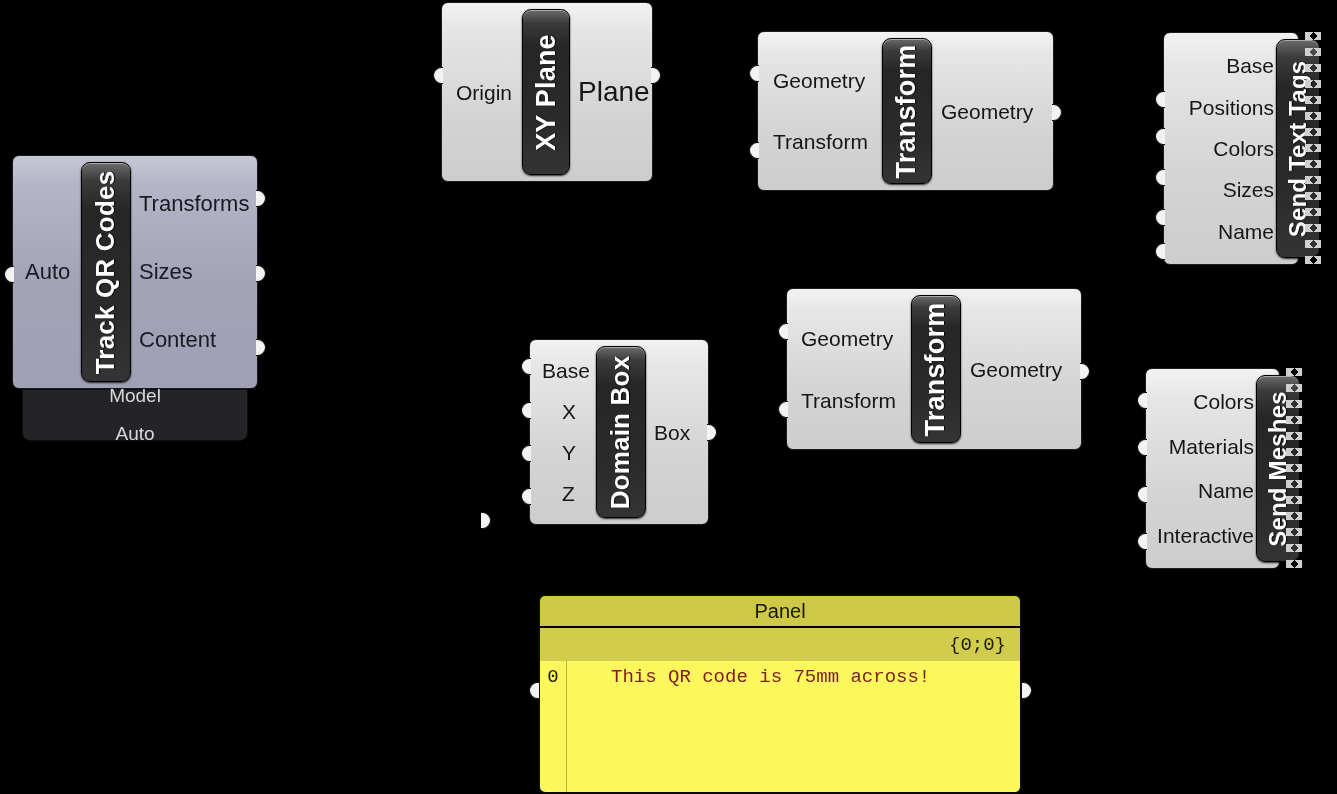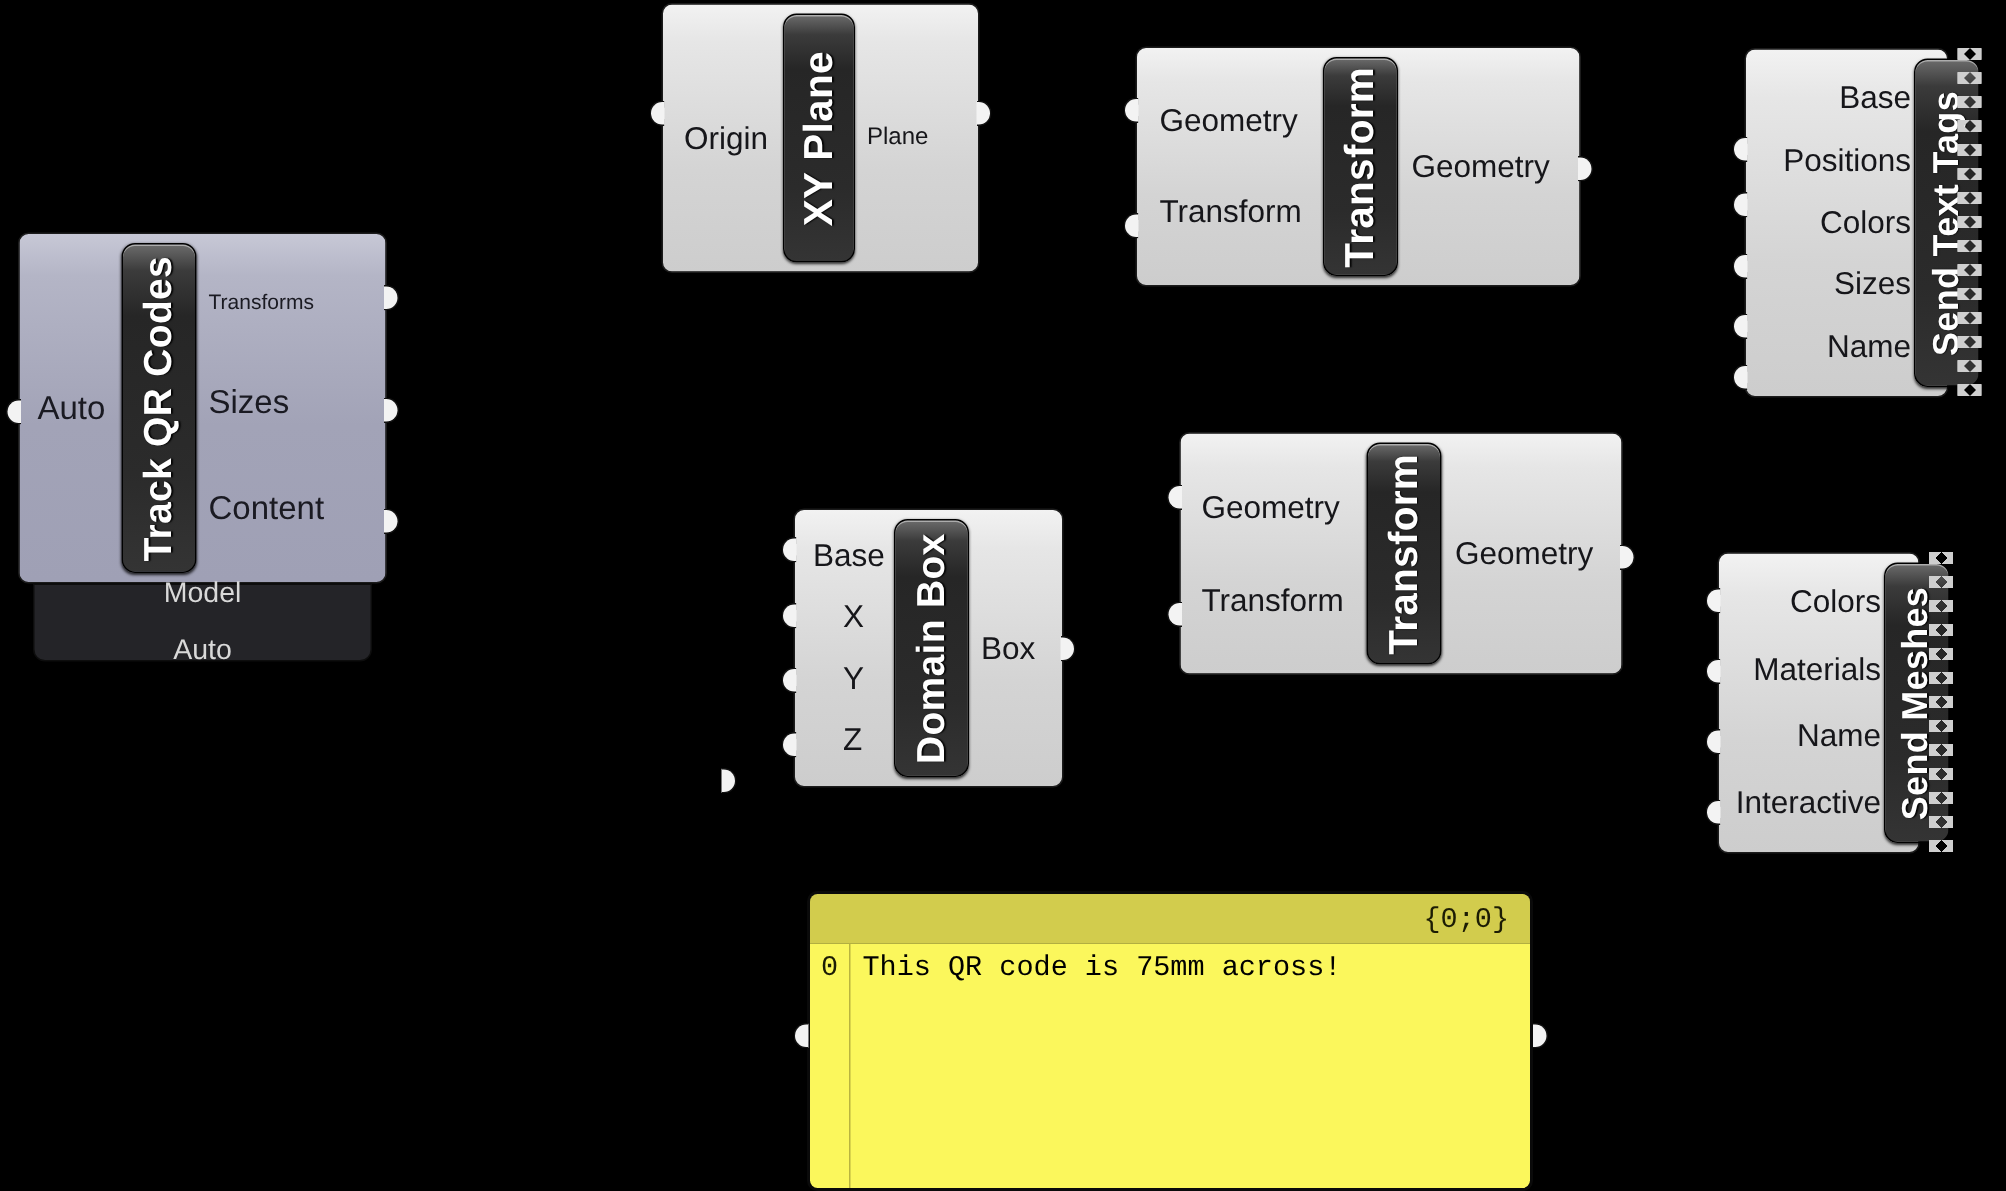--- a/index.html
+++ b/index.html
@@ -239,40 +239,41 @@
     color: #1c1c04;
     font-family: "Liberation Mono", monospace;
     font-size: 19px;
     padding-top: 5px;
     text-align: center;
     box-sizing: border-box;
   }
   .panel-text {
     flex: 1;
     padding: 5px 16px 0 8px;
-    color: #000000;
+    color: #7f1d1d;
     font-family: "Liberation Mono", monospace;
     font-size: 19px;
     white-space: pre;
+    margin-left: 36px;
   }
 </style>
 </head>
 <body>
 
 <div id="canvas">
 
   <div class="node" style="left:441px; top:2px; width:212px; height:180px;">
     <div class="params in" style="left:14px; width:80px;">
       <div class="param" style="font-size:21px;">Origin</div>
     </div>
     <div class="capsule" style="left:80px; width:46px;">
       <div class="capsule-label" style="font-size:27px;">XY Plane</div>
     </div>
     <div class="params out" style="left:136px; width:80px;">
-      <div class="param" style="font-size:16px;">Plane</div>
+      <div class="param" style="font-size:28px;">Plane</div>
     </div>
     <div class="port left" style="top:64px;"></div>
     <div class="port right" style="top:64px;"></div>
   </div>
 
   <div class="node" style="left:757px; top:31px; width:297px; height:160px;">
     <div class="params in" style="left:15px; width:130px; padding:18px 0;">
       <div class="param" style="font-size:21px;">Geometry</div>
       <div class="param" style="font-size:21px;">Transform</div>
     </div>
@@ -307,21 +308,21 @@
   <div class="zigzag" style="left:1305px; top:32px; height:233px; width:16px;"></div>
 
   <div class="node tinted" style="left:12px; top:155px; width:246px; height:234px;">
     <div class="params in" style="left:12px; width:70px;">
       <div class="param" style="font-size:22px;">Auto</div>
     </div>
     <div class="capsule" style="left:68px; width:48px;">
       <div class="capsule-label" style="font-size:26px;">Track QR Codes</div>
     </div>
     <div class="params out" style="left:126px; width:120px; padding:14px 0;">
-      <div class="param" style="font-size:14px;">Transforms</div>
+      <div class="param" style="font-size:22px;">Transforms</div>
       <div class="param" style="font-size:22px;">Sizes</div>
       <div class="param" style="font-size:22px;">Content</div>
     </div>
     <div class="port left" style="top:110px;"></div>
     <div class="port right" style="top:34px;"></div>
     <div class="port right" style="top:109px;"></div>
     <div class="port right" style="top:183px;"></div>
   </div>
   <div class="node-footer" style="left:22px; top:389px; width:226px; height:52px;">
     <div class="fline">Model</div>
@@ -377,20 +378,21 @@
     <div class="port left" style="top:23px;"></div>
     <div class="port left" style="top:70px;"></div>
     <div class="port left" style="top:117px;"></div>
     <div class="port left" style="top:164px;"></div>
   </div>
   <div class="zigzag" style="left:1286px; top:368px; height:201px; width:16px;"></div>
 
   <div class="port right" style="position:absolute; left:481px; top:512px; right:auto;"></div>
 
   <div class="panel" style="left:538px; top:594px; width:484px; height:200px;">
+    <div class="panel-title">Panel</div>
     <div class="panel-path">{0;0}</div>
     <div class="panel-body">
       <div class="panel-gutter">0</div>
       <div class="panel-text">This QR code is 75mm across!</div>
     </div>
   </div>
   <div class="port left" style="position:absolute; left:529px; top:682px;"></div>
   <div class="port right" style="position:absolute; left:1022px; top:682px; right:auto;"></div>
 
 </div>

